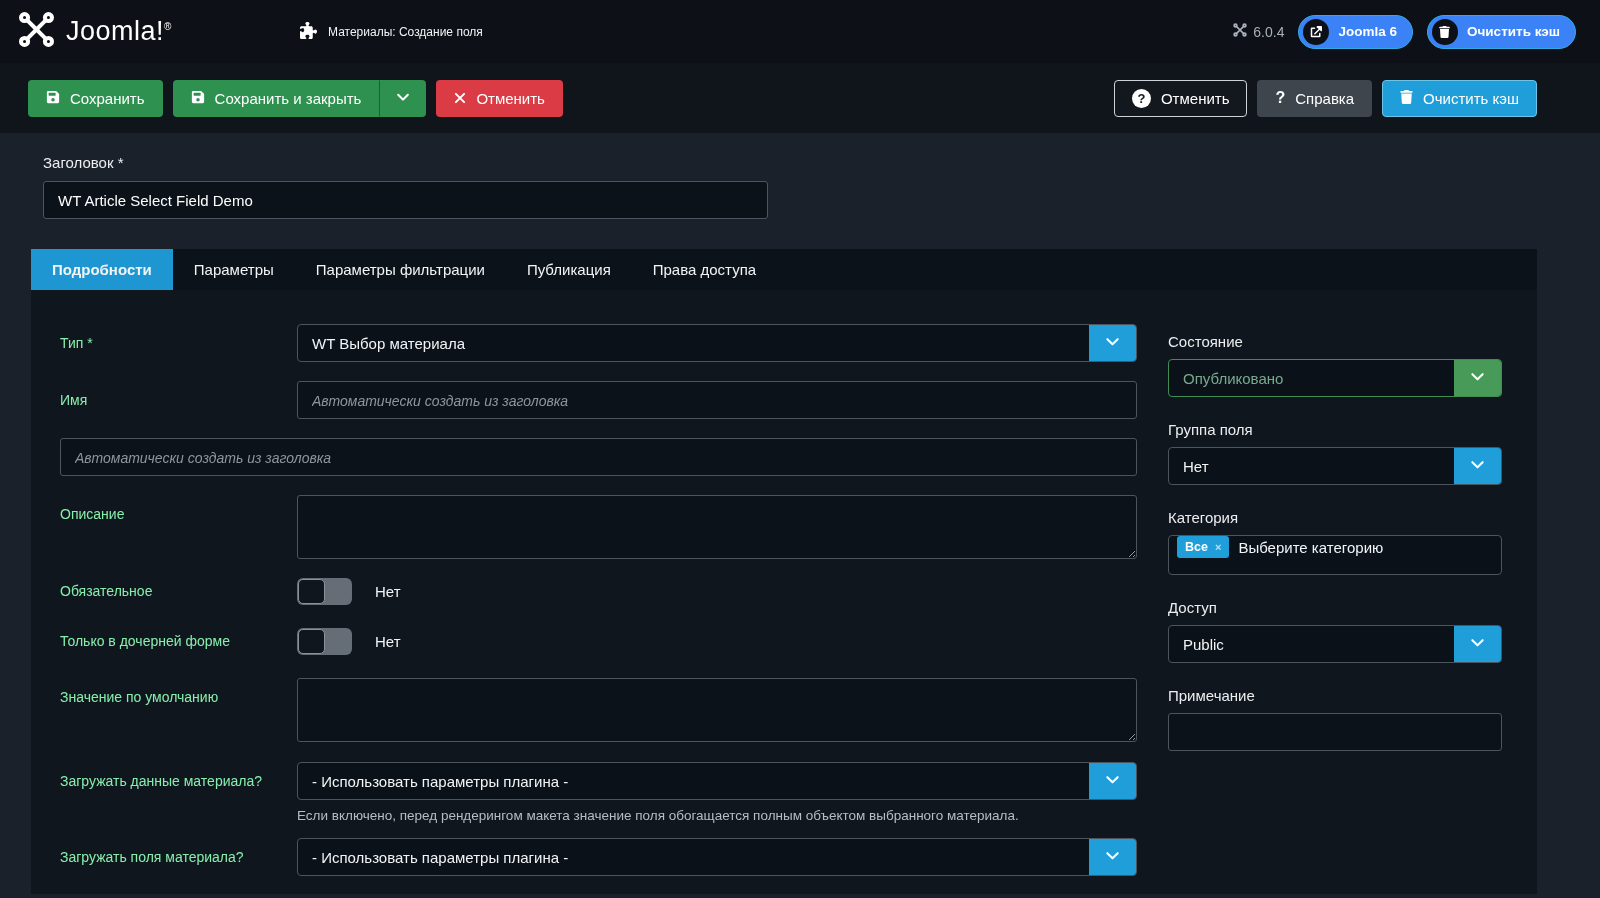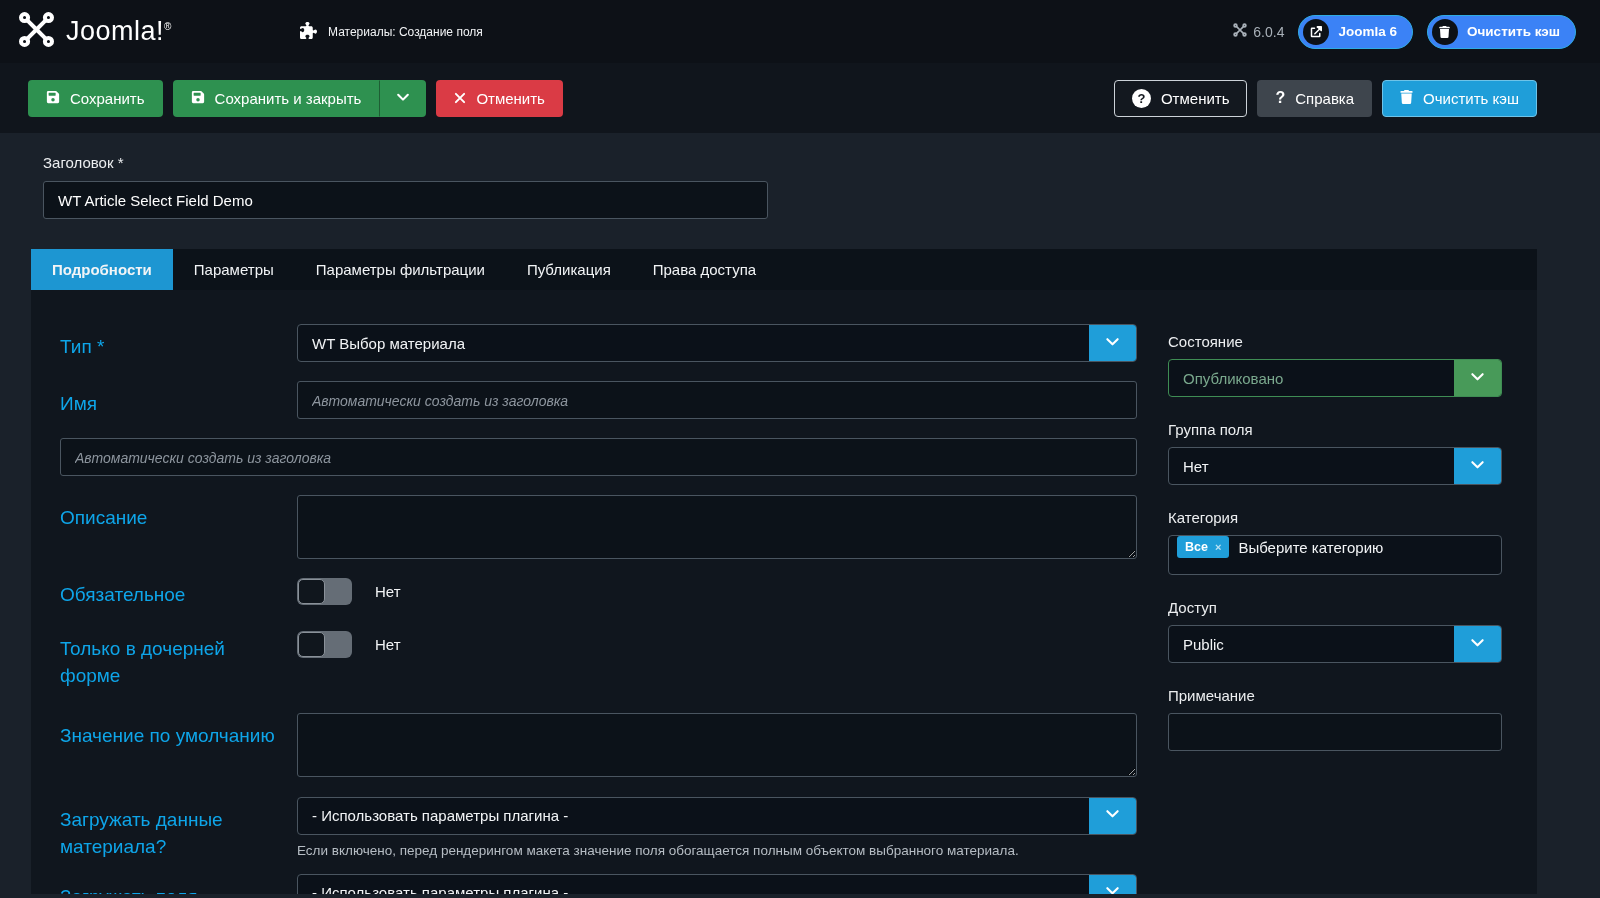--- a/index.html
+++ b/index.html
@@ -47,21 +47,21 @@
 
   
   .tabcard { margin-top:30px; background:#10161e; height:645px; overflow:hidden; }
   .tabs { display:flex; background:#0c1219; height:41px; }
   .tab { padding:0 21px; display:flex; align-items:center; font-size:15px; color:#f2f4f6; cursor:pointer; }
   .tab.active { background:#1d96d2; font-weight:bold; }
 
   .panel { display:flex; padding:34px 35px 0 29px; }
   .form-left { width:1077px; flex:none; }
   .frow { display:flex; margin-bottom:19px; }
-  .frow .lbl { width:237px; flex:none; font-size:19px; color:#0ea5e9; padding-top:9px; line-height:1.45; padding-right:20px; }
+  .frow .lbl { width:237px; flex:none; font-size:14px; color:#86efac; padding-top:9px; line-height:1.45; padding-right:20px; }
   .frow .ctl { flex:1; min-width:0; }
 
   .selectbox { display:flex; height:38px; border:1px solid #4a5560; border-radius:4px; background:#0b1119; overflow:hidden; align-items:stretch; cursor:pointer;gap:16px; }
   .selectbox .val { flex:1; display:flex; align-items:center; padding:0 14px; font-size:15px; color:#f2f4f6; }
   .selectbox .arrow { width:47px; flex:none; background:#1f9ed9; display:flex; align-items:center; justify-content:center; }
   .selectbox.green { border-color:#3f8d54; }
   .selectbox.green .val { color:#7aa88d; }
   .selectbox.green .arrow { background:#489a59; }
 
   textarea.text-input { height:64px; resize:both; padding-top:8px; }

